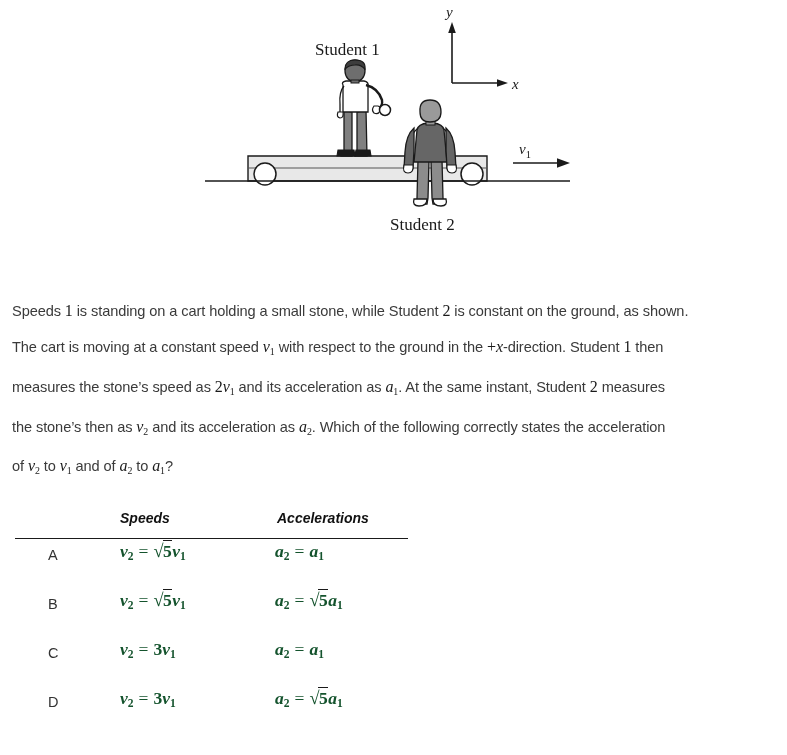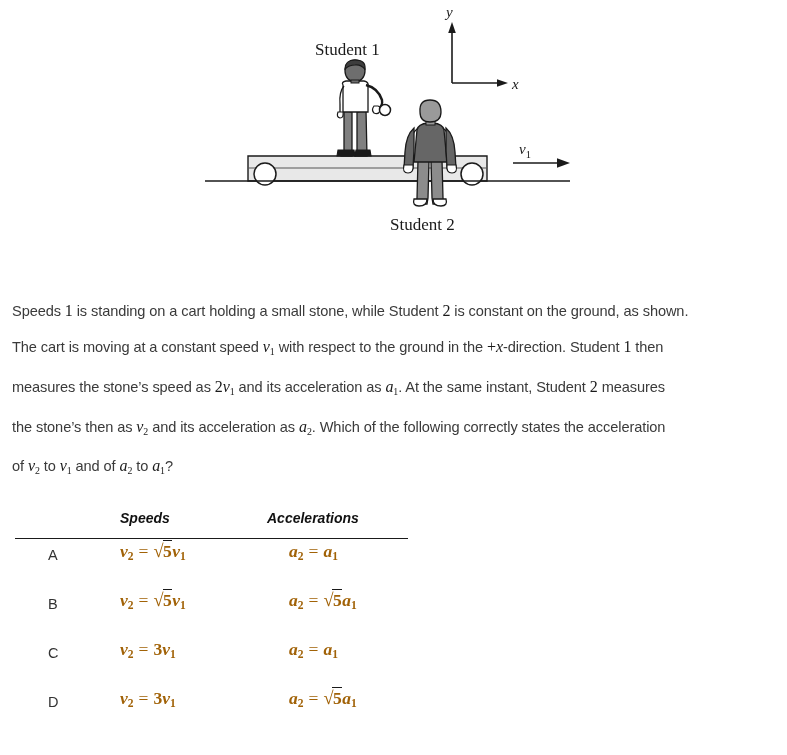--- a/index.html
+++ b/index.html
@@ -79,21 +79,21 @@
   }
   .ans-head .col-speeds,
   .ans-head .col-accels {
     position: absolute;
     top: 0;
     font-size: 14px;
     font-weight: bold;
     color: #111111;
   }
   .ans-head .col-speeds { left: 105px; }
-  .ans-head .col-accels { left: 252px; }
+  .ans-head .col-accels { left: 262px; }
 
   .rule {
     position: absolute;
     left: 0;
     top: 28px;
     width: 393px;
     height: 1px;
     background: #1a1a1a;
   }
 
@@ -108,30 +108,30 @@
     font-size: 14.5px;
     color: #333333;
   }
   .ans-row .speeds {
     position: absolute;
     left: 105px;
     top: 5px;
   }
   .ans-row .accels {
     position: absolute;
-    left: 274px;
+    left: 260px;
     top: 5px;
   }
 
   
   .tex {
     font-family: "Liberation Serif", serif;
     font-size: 17.5px;
     font-weight: bold;
-    color: #a16207;
+    color: #14532d;
     white-space: nowrap;
   }
   .tex .var { font-style: italic; }
   .tex .num { font-style: normal; }
   .tex .eq {
     font-style: normal;
     font-weight: normal;
     margin: 0 5px;
   }
   .tex .sb {

